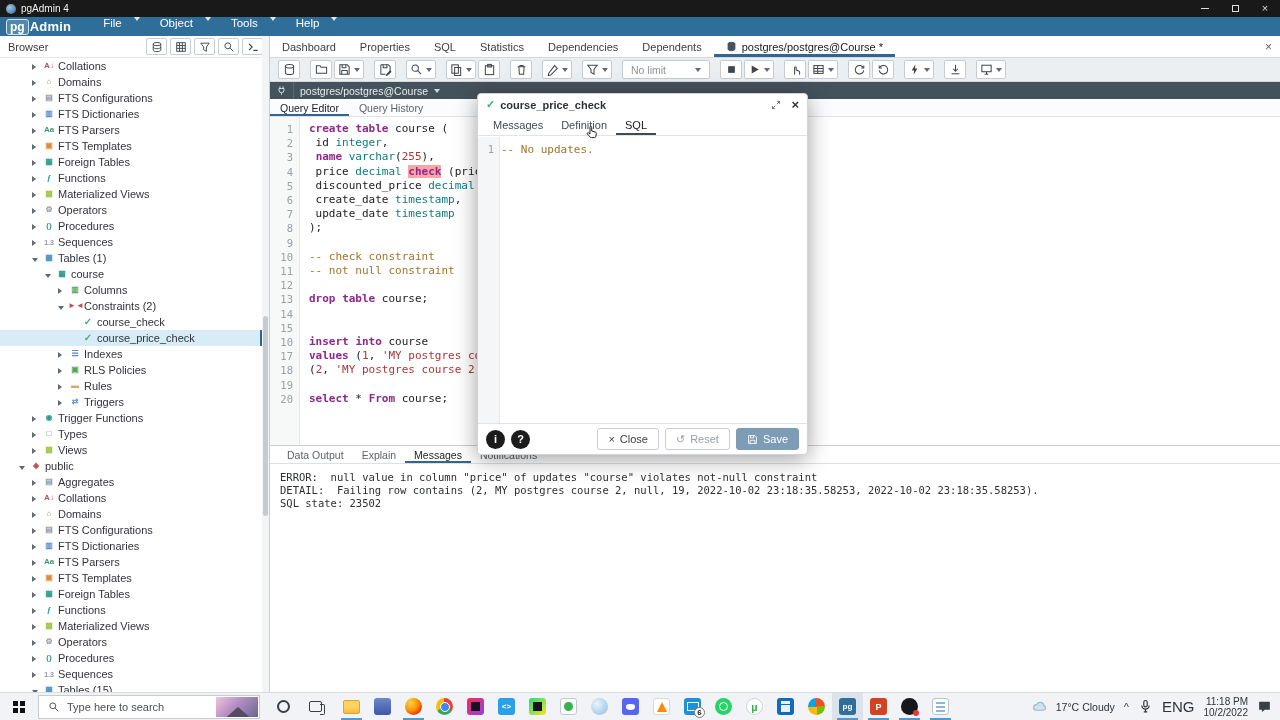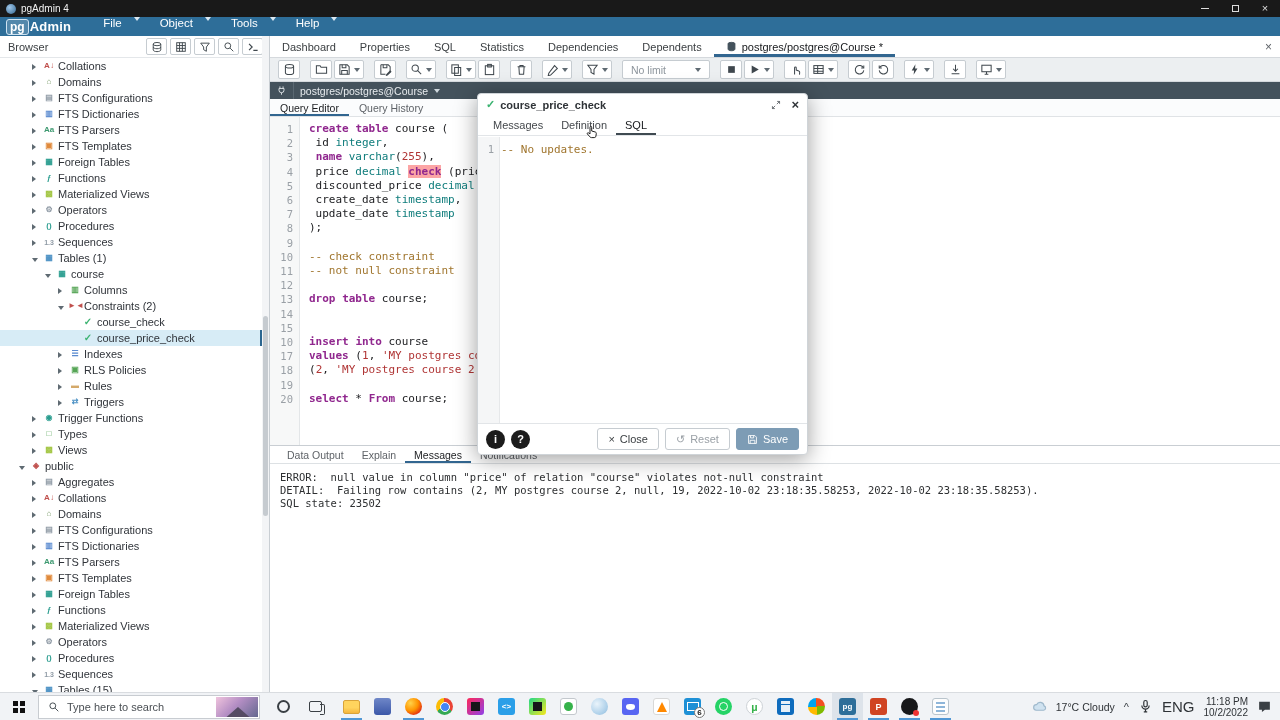--- a/index.html
+++ b/index.html
@@ -715,21 +715,21 @@
         </div>
       <div class="code" id="code"><div><span class="k">create</span><span class="p"> </span><span class="k">table</span><span class="p"> course (</span></div><div><span class="p"> id </span><span class="t">integer</span><span class="p">,</span></div><div><span class="p"> </span><span class="k">name</span><span class="p"> </span><span class="t">varchar</span><span class="p">(</span><span class="n">255</span><span class="p">),</span></div><div><span class="p"> price </span><span class="t">decimal</span><span class="p"> </span><span class="hl">check</span><span class="p"> (price &gt;</span></div><div><span class="p"> discounted_price </span><span class="t">decimal</span><span class="p"> </span><span class="k">chec</span></div><div><span class="p"> create_date </span><span class="t">timestamp</span><span class="p">,</span></div><div><span class="p"> update_date </span><span class="t">timestamp</span></div><div><span class="p">);</span></div><div>&nbsp;</div><div><span class="c">-- check constraint</span></div><div><span class="c">-- not null constraint</span></div><div>&nbsp;</div><div><span class="k">drop</span><span class="p"> </span><span class="k">table</span><span class="p"> course;</span></div><div>&nbsp;</div><div>&nbsp;</div><div><span class="k">insert</span><span class="p"> </span><span class="k">into</span><span class="p"> course</span></div><div><span class="k">values</span><span class="p"> (</span><span class="n">1</span><span class="p">, </span><span class="s">'MY postgres course</span></div><div><span class="p">(</span><span class="n">2</span><span class="p">, </span><span class="s">'MY postgres course 2'</span><span class="p">, </span><span class="t">nu</span></div><div>&nbsp;</div><div><span class="k">select</span><span class="p"> * </span><span class="k">From</span><span class="p"> course;</span></div></div>
     </div>
     <div class="output">
       <div class="output-tabs" id="output-tabs">
           <div class="otab">Data Output</div>
           <div class="otab">Explain</div>
           <div class="otab active">Messages</div>
           <div class="otab">Notifications</div>
         </div>
-      <div class="messages mono" id="messages"><div>ERROR:  null value in column "price" of relation "course" violates not-null constraint</div><div>DETAIL:  Failing row contains (2, MY postgres course 2, null, 19, 2022-10-02 23:18:35.58253, 2022-10-02 23:18:35.58253).</div><div>SQL state: 23502</div></div>
+      <div class="messages mono" id="messages"><div>ERROR:  null value in column "price" of updates "course" violates not-null constraint</div><div>DETAIL:  Failing row contains (2, MY postgres course 2, null, 19, 2022-10-02 23:18:35.58253, 2022-10-02 23:18:35.58253).</div><div>SQL state: 23502</div></div>
     </div>
   </div>
 
   <div class="dialog">
     <div class="dlg-header">
       <span class="dlg-check">✓</span>
       <span>course_price_check</span>
       <div class="dlg-hbtns">
         <span id="dlg-expand" style="display:flex">
             <svg viewBox="0 0 14 14" fill="none" stroke="currentColor" stroke-width="1.1">

